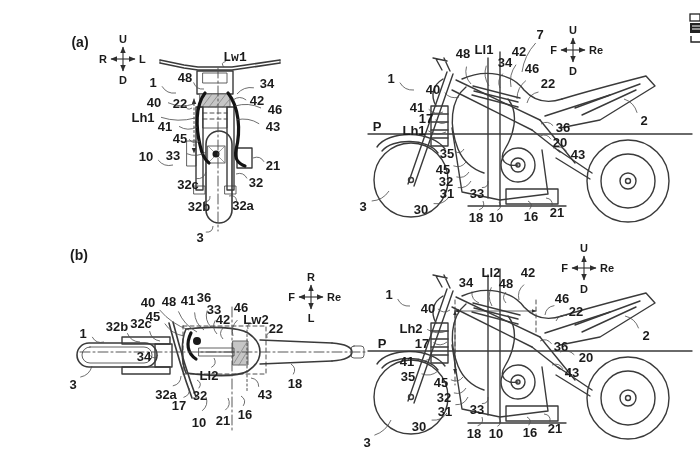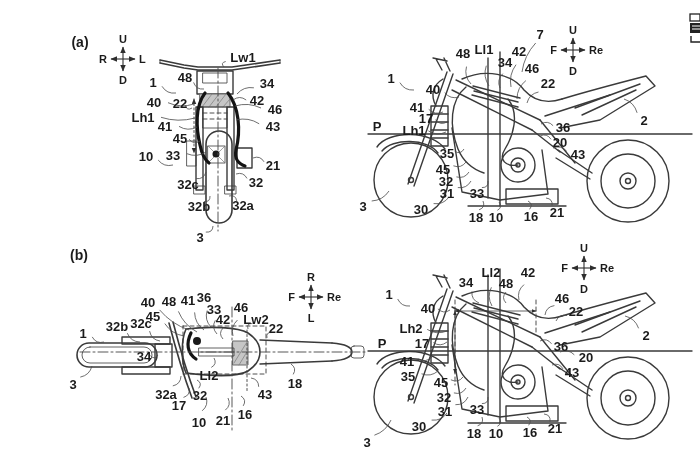--- a/index.html
+++ b/index.html
@@ -290,21 +290,21 @@
       <rect x="690" y="14" width="10" height="7" fill="none" stroke="#222" stroke-width="1.3"></rect>
       <rect x="690" y="23" width="10" height="10" fill="#222"></rect>
       <path d="M692,26 L700,26 M692,29 L700,29" stroke="#fff" stroke-width="1"></path>
       <path d="M691,36 L691,42 L700,42" fill="none" stroke="#222" stroke-width="1.4"></path>
     </g>
   </svg>
 
   <div id="labels">
     <span class="fig-tag" style="left:80px;top:42px">(a)</span>
     <span class="fig-tag" style="left:79px;top:255px">(b)</span>
-  <span class="ref" style="left: 243px; top: 57px;">Lw1</span>
+  <span class="ref" style="left: 235px; top: 57px; font-family: Liberation Mono, monospace;">Lw1</span>
       <span class="ref" style="left: 153px; top: 82px;">1</span>
       <span class="ref" style="left: 185px; top: 77px;">48</span>
       <span class="ref" style="left: 267px; top: 83px;">34</span>
       <span class="ref" style="left: 154px; top: 102px;">40</span>
       <span class="ref" style="left: 180px; top: 103px;">22</span>
       <span class="ref" style="left: 257px; top: 100px;">42</span>
       <span class="ref" style="left: 275px; top: 109px;">46</span>
       <span class="ref" style="left: 143px; top: 117px;">Lh1</span>
       <span class="ref" style="left: 165px; top: 126px;">41</span>
       <span class="ref" style="left: 273px; top: 126px;">43</span>

